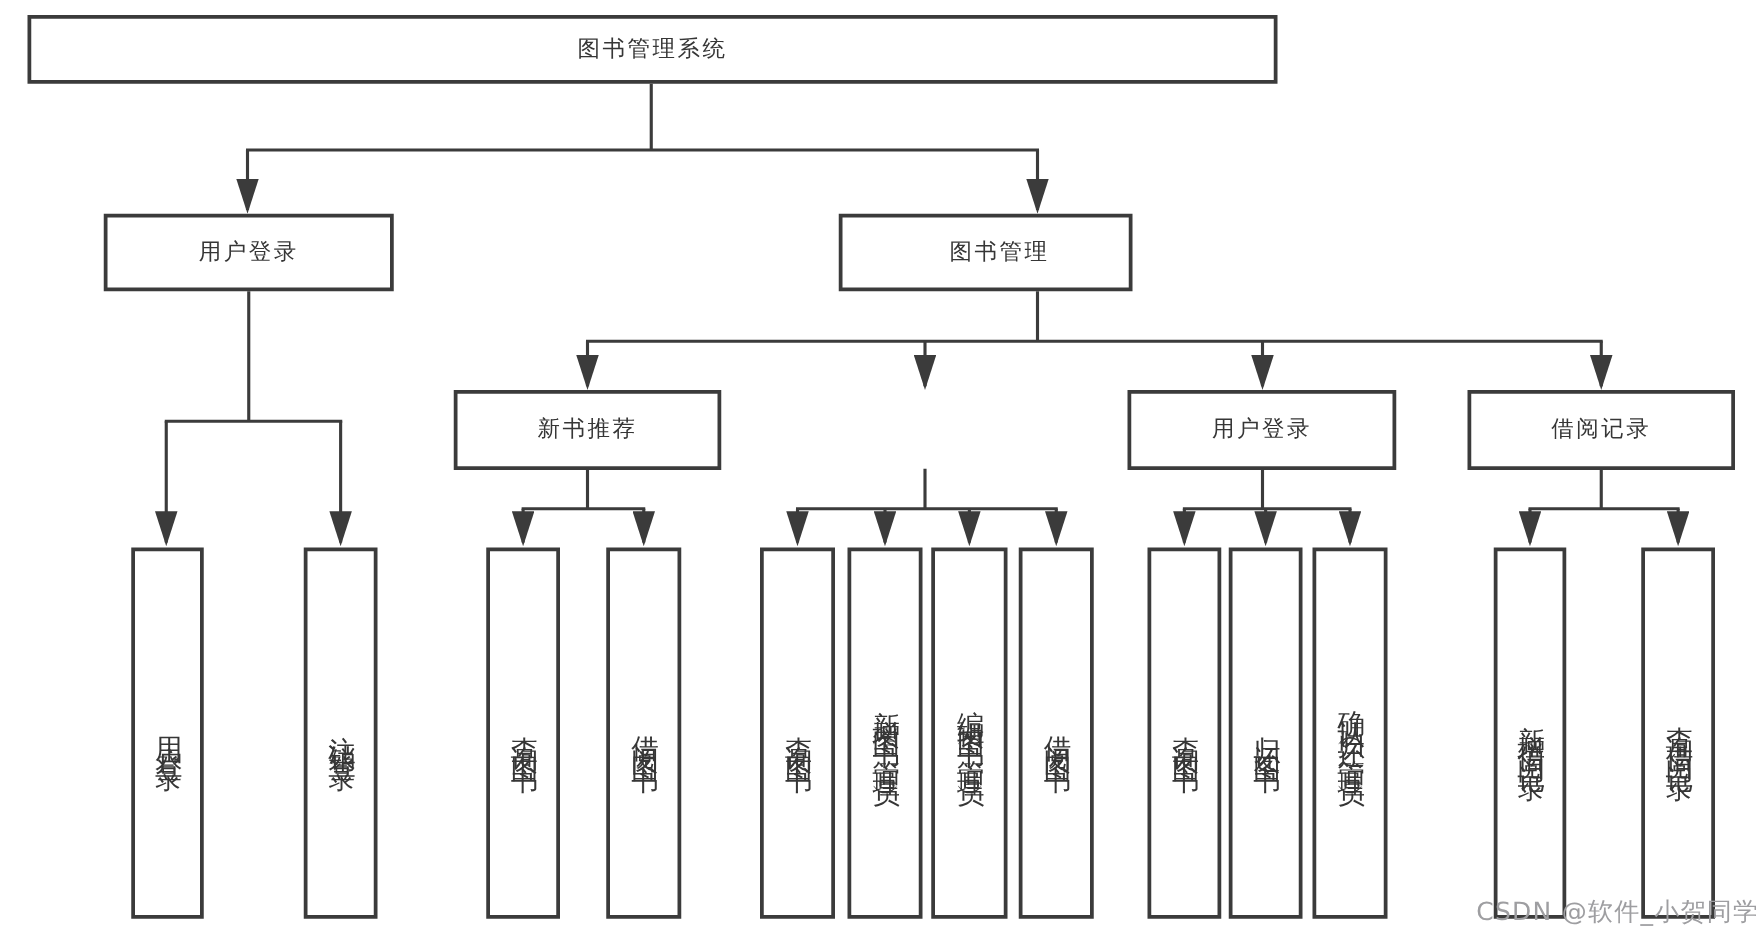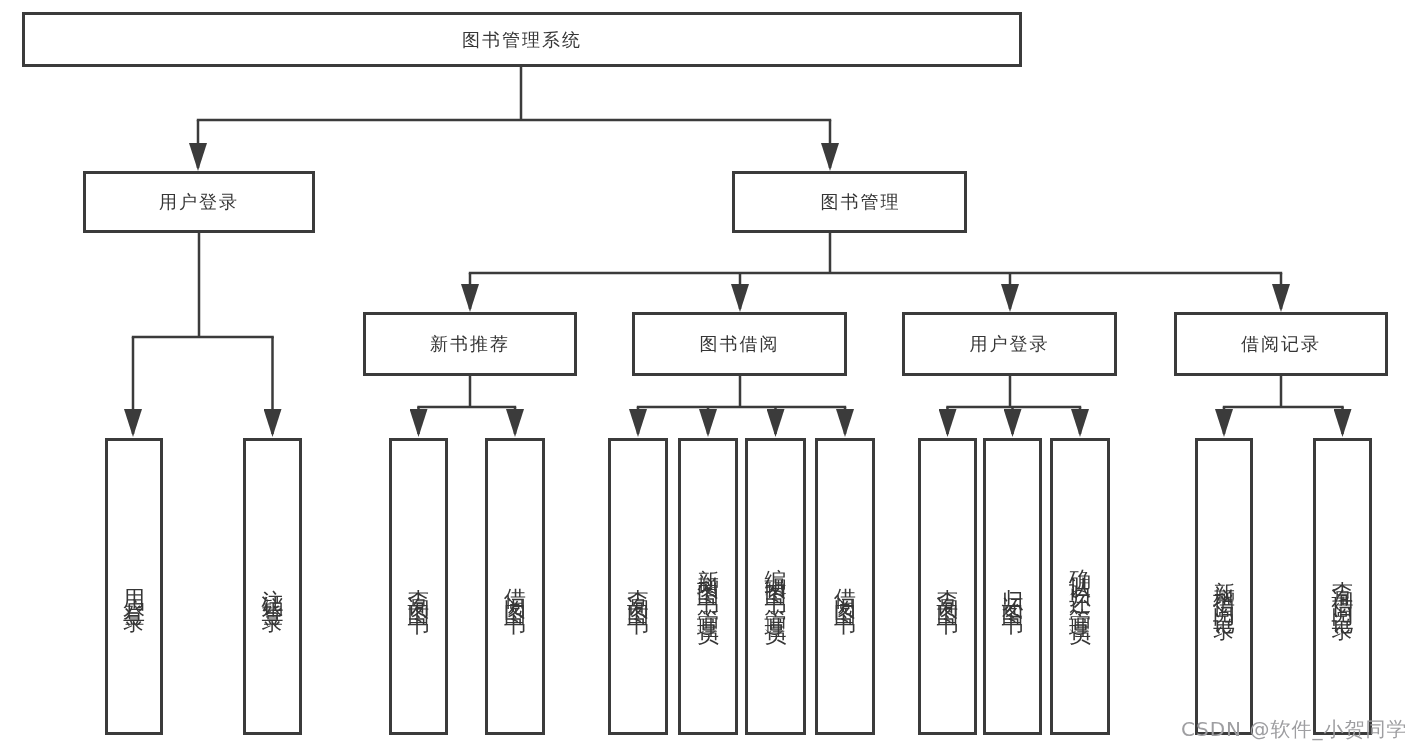--- a/index.html
+++ b/index.html
@@ -82,29 +82,26 @@
     </g>
   </svg>
 
   <div class="box root-box" style="left:22px; top:12px; width:1000px; height:55px;">
     <span class="h-label">图书管理系统</span>
   </div>
 
   <div class="box" style="left:83px; top:171px; width:232px; height:62px;">
     <span class="h-label">用户登录</span>
   </div>
-  <div class="box" style="left:732px; top:171px; width:235px; height:62px;padding-left:22px;">
+  <div class="box" style="left:671px; top:171px; width:235px; height:62px;padding-left:22px;">
     <span class="h-label">图书管理</span>
   </div>
 
   <div class="box" style="left:363px; top:312px; width:214px; height:64px;">
     <span class="h-label">新书推荐</span>
-  </div>
-  <div class="box" style="left:632px; top:312px; width:215px; height:64px;">
-    <span class="h-label">图书借阅</span>
   </div>
   <div class="box" style="left:902px; top:312px; width:215px; height:64px;">
     <span class="h-label">用户登录</span>
   </div>
   <div class="box" style="left:1174px; top:312px; width:214px; height:64px;">
     <span class="h-label">借阅记录</span>
   </div>
 
   <div class="box leaf" style="left:105px; top:438px; width:58px; height:297px;">
     <span class="v-label">用户登录</span>

